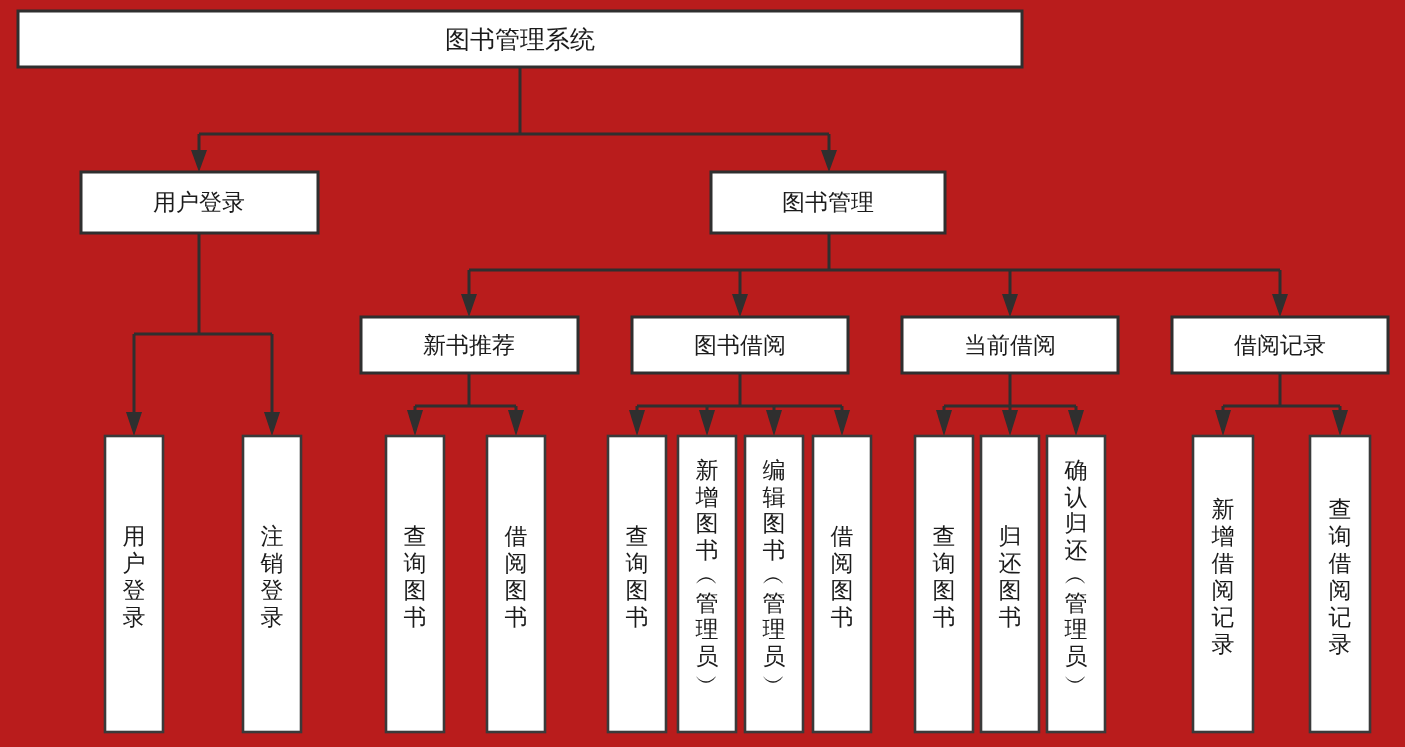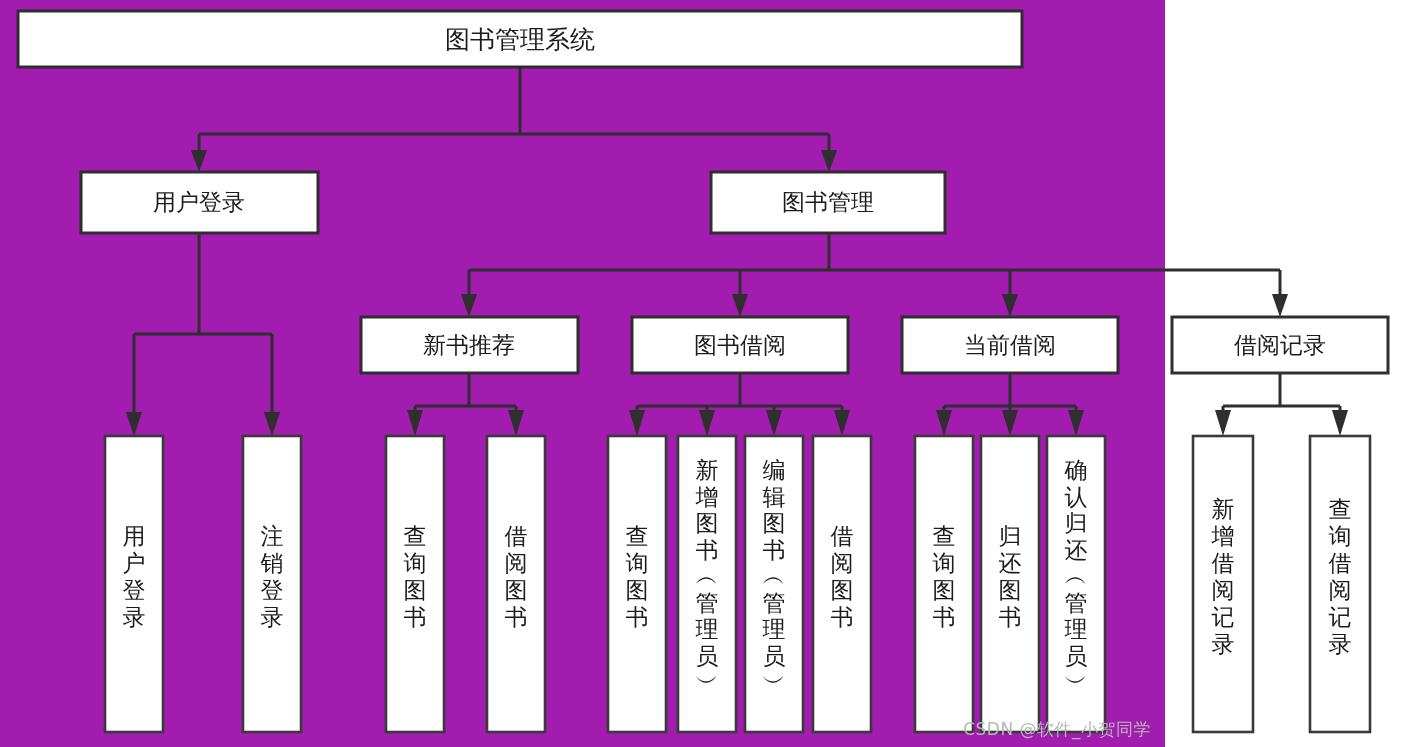--- a/index.html
+++ b/index.html
@@ -9,23 +9,23 @@
     background: #ffffff;
   }
   body {
     width: 1405px;
     height: 747px;
     font-family: "DejaVu Sans", "Liberation Sans", sans-serif;
     overflow: hidden;
   }
   #diagram-root {
     position: relative;
-    width: 1165px;
+    width: 1405px;
     height: 747px;
-    background: #a21caf;
+    background: #b91c1c;
   }
   svg#flow-svg {
     position: absolute;
     top: 0;
     left: 0;
     width: 1405px;
     height: 747px;
     display: block;
   }
   .node-box {
@@ -228,14 +228,13 @@
           <text class="vert-label" x="1223" y="516.5"><tspan x="1223" dy="0">新</tspan><tspan x="1223" dy="27">增</tspan><tspan x="1223" dy="27">借</tspan><tspan x="1223" dy="27">阅</tspan><tspan x="1223" dy="27">记</tspan><tspan x="1223" dy="27">录</tspan></text>
         </g>
         <g>
           <rect class="node-box-thin" x="1310" y="436" width="60" height="296"></rect>
           <text class="vert-label" x="1340" y="516.5"><tspan x="1340" dy="0">查</tspan><tspan x="1340" dy="27">询</tspan><tspan x="1340" dy="27">借</tspan><tspan x="1340" dy="27">阅</tspan><tspan x="1340" dy="27">记</tspan><tspan x="1340" dy="27">录</tspan></text>
         </g>
       </g>
 
   </svg>
 
-  <div class="watermark">CSDN @软件_小贺同学</div>
 </div>
 
 </body></html>

